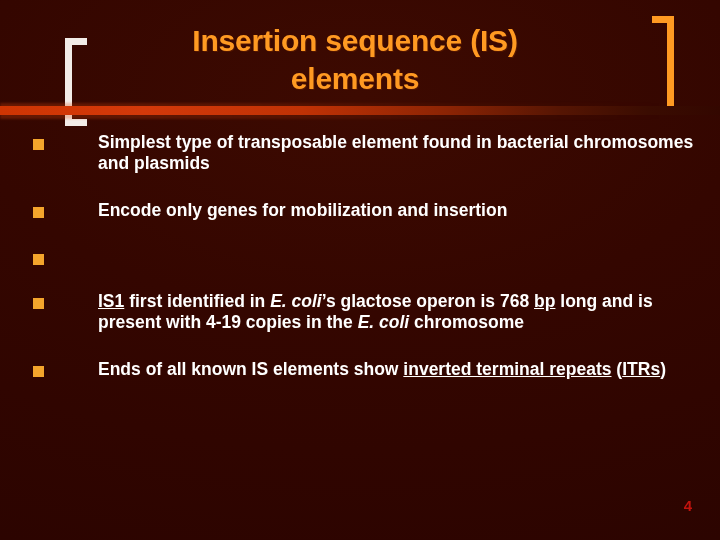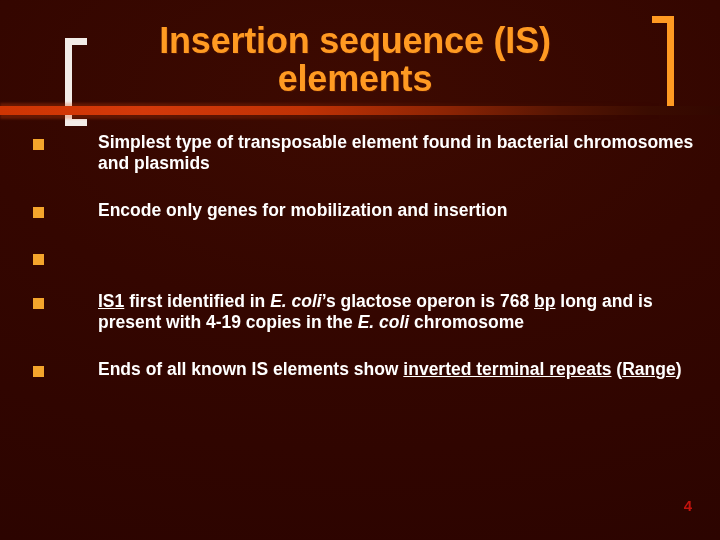--- a/index.html
+++ b/index.html
@@ -29,21 +29,21 @@
     width: 720px;
     height: 130px;
   }
   #title-text {
     position: absolute;
     left: 95px;
     top: 22px;
     width: 520px;
     text-align: center;
     color: #ff9a22;
-    font-size: 36px;
+    font-size: 30px;
     font-weight: bold;
     line-height: 38px;
     letter-spacing: -0.2px;
     text-shadow: 1px 1px 0 rgba(90,25,0,0.8);
   }
 
   
   #bracket-left {
     position: absolute;
     left: 65px;
@@ -172,20 +172,20 @@
       <div class="bullet-marker"></div>
     </div>
 
     <div class="bullet-row" style="margin-top:26px;">
       <div class="bullet-marker"></div>
       <div class="bullet-text"><u>IS1</u> first identified in <i>E. coli</i>’s glactose operon is 768 <u>bp</u> long and is present with 4-19 copies in the <i>E. coli</i> chromosome</div>
     </div>
 
     <div class="bullet-row" style="margin-top:26px;">
       <div class="bullet-marker"></div>
-      <div class="bullet-text">Ends of all known IS elements show <u>inverted terminal repeats</u> (<u>Range</u>)</div>
+      <div class="bullet-text">Ends of all known IS elements show <u>inverted terminal repeats</u> (<u>ITRs</u>)</div>
     </div>
 
   </div>
 
   <div id="page-number">4</div>
 
 </div>
 
 </body></html>

